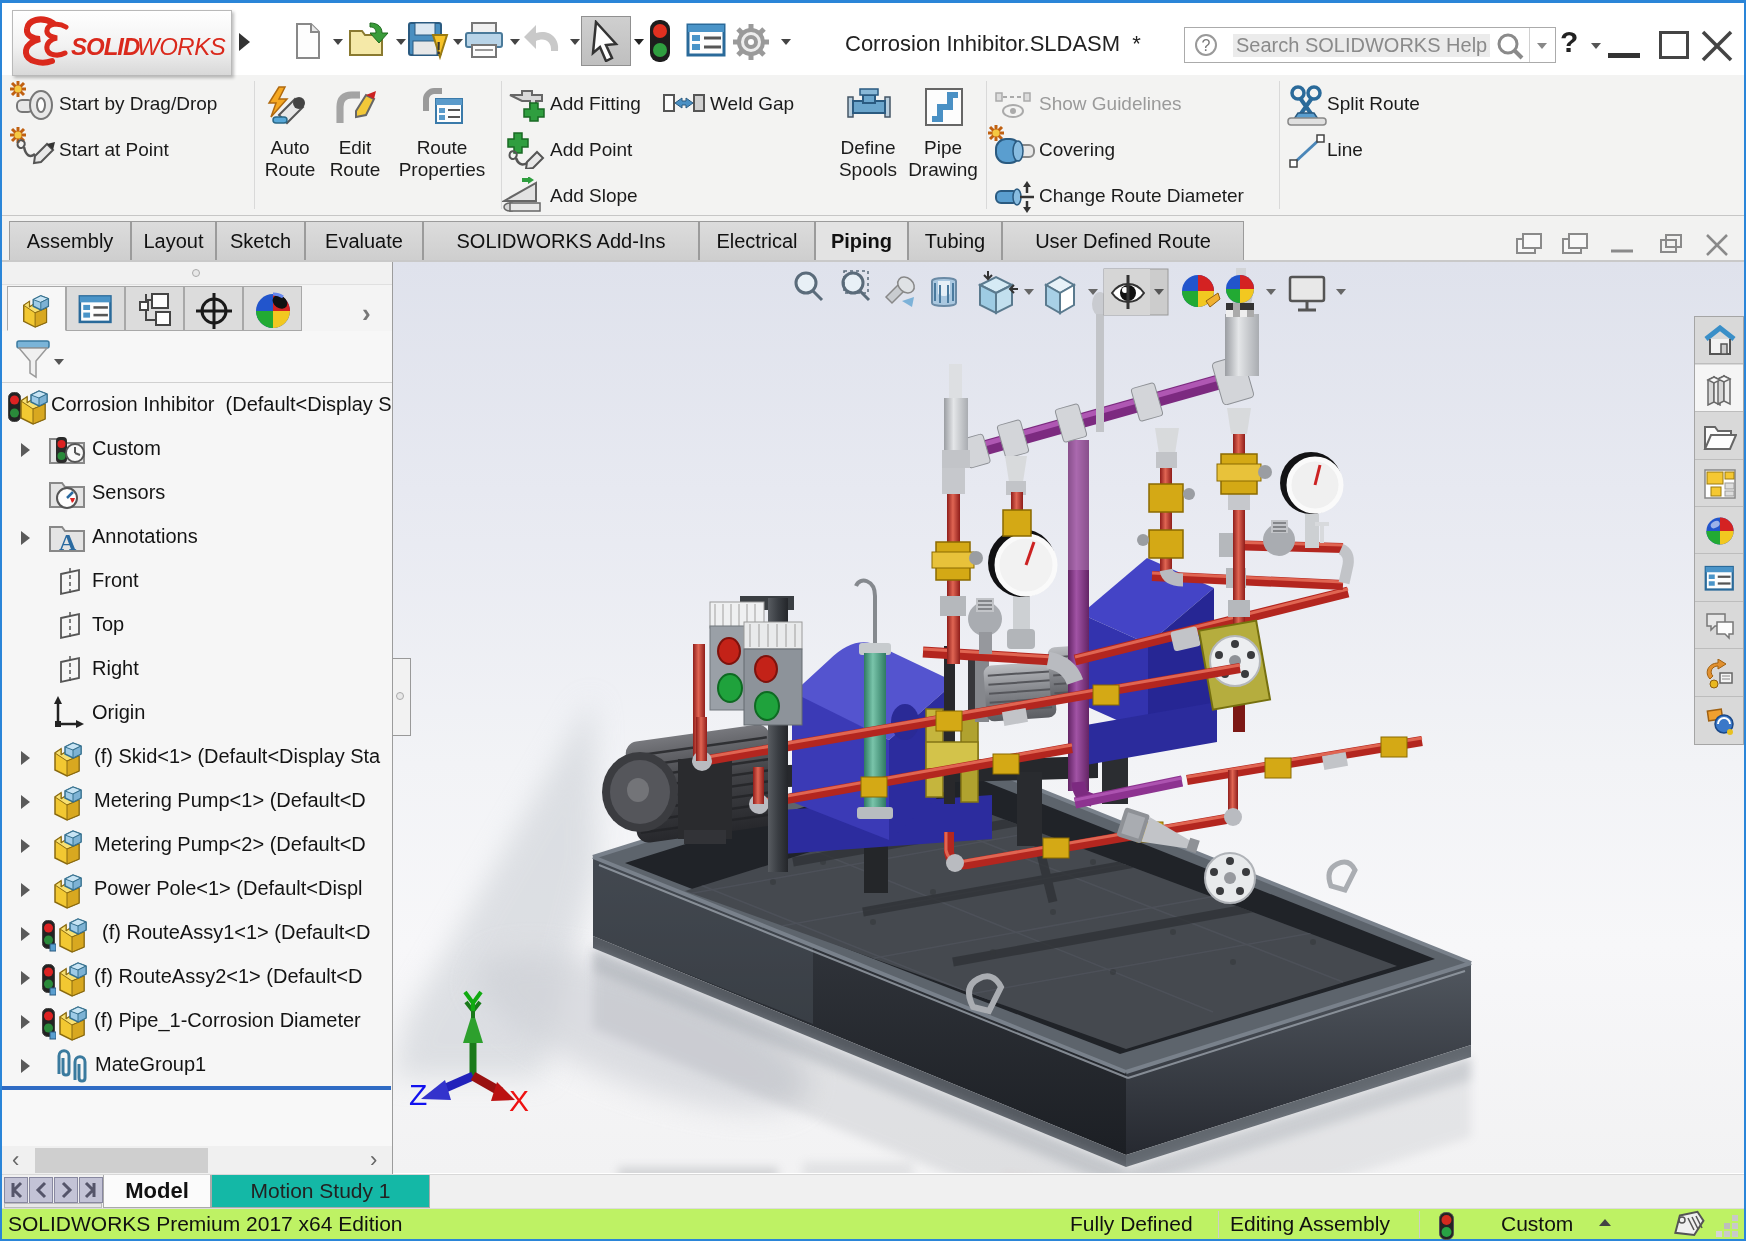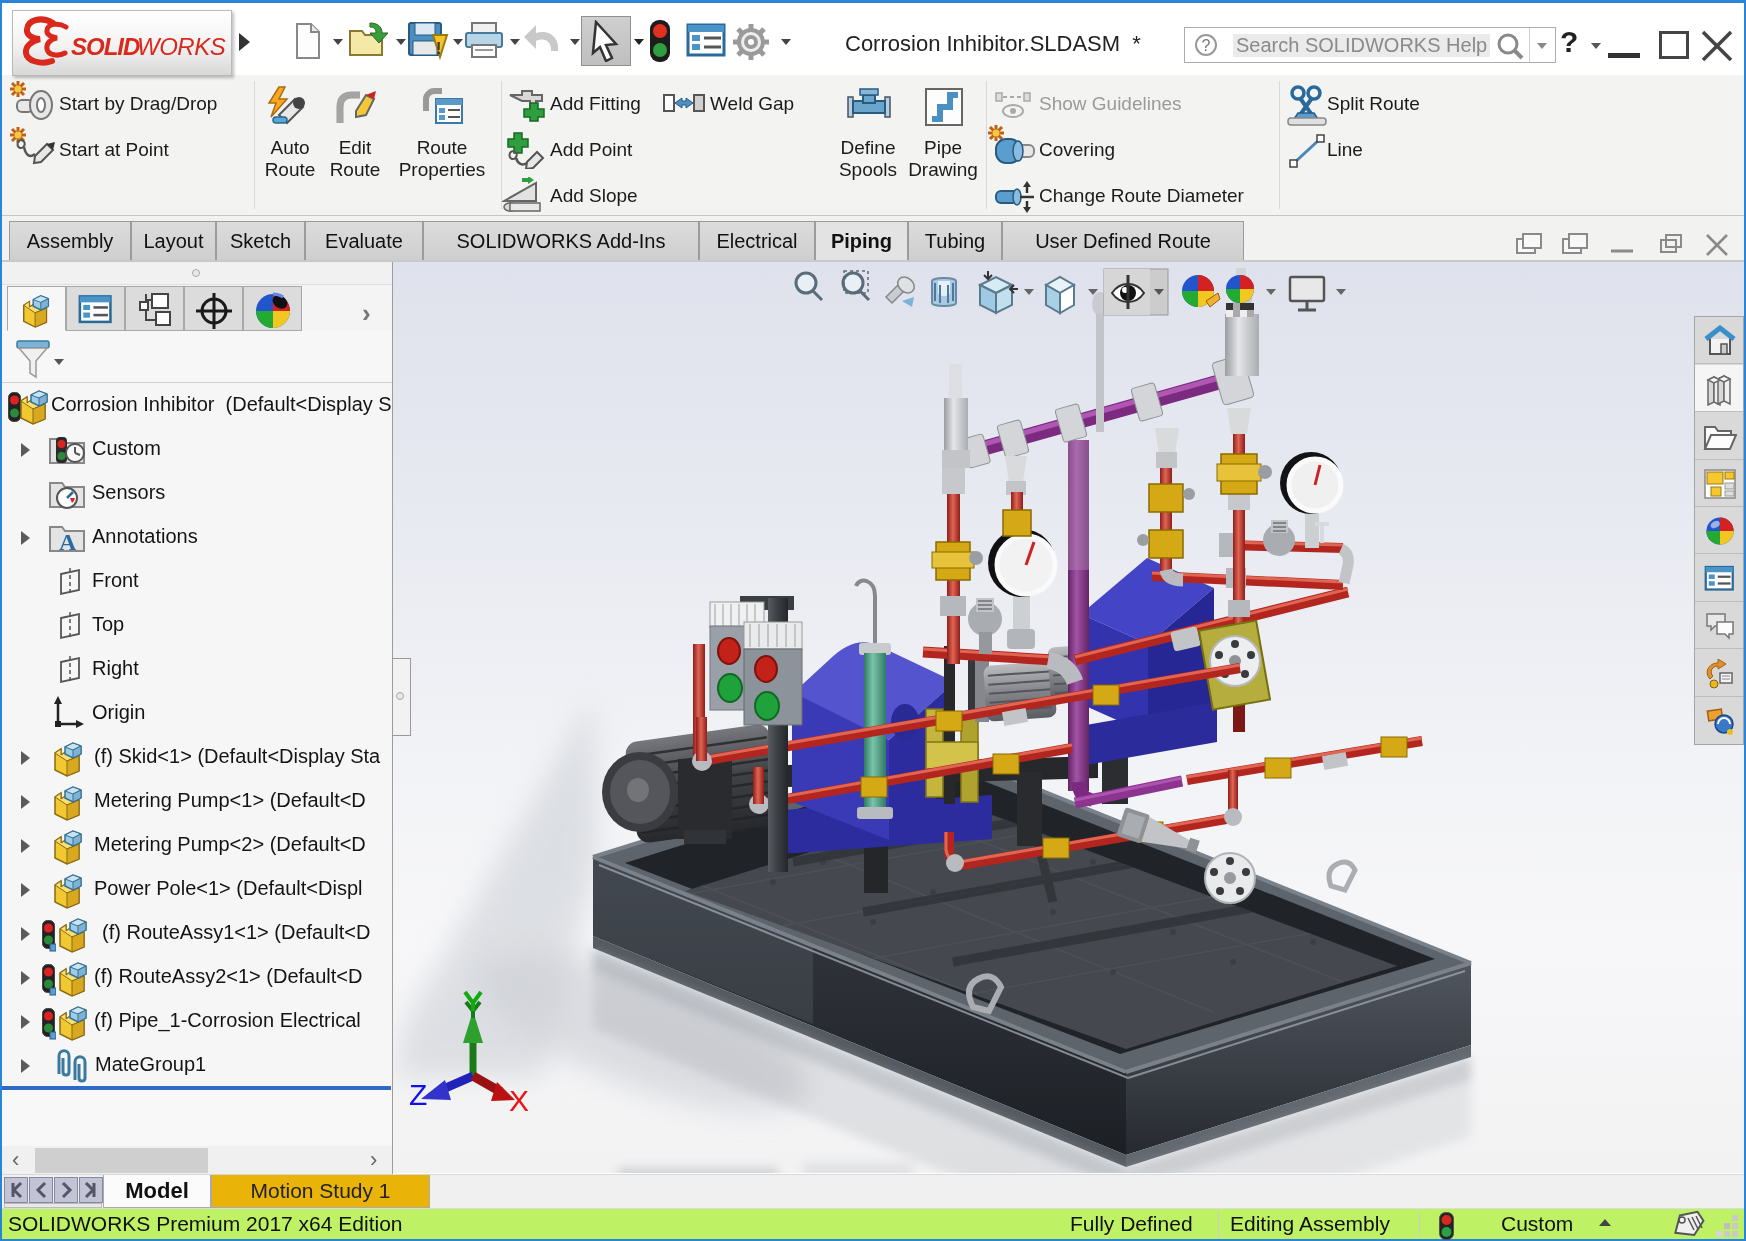--- a/index.html
+++ b/index.html
@@ -49,21 +49,21 @@
 
 
 #taskpane { position:absolute; left:1692px; top:313px; width:50px; height:429px; background:#d9d9d9; border:1px solid #a5a5a5; z-index:6; }
 .tp { position:absolute; left:0; width:48px; height:47px; border-bottom:1px solid #bdbdbd; }
 .tp.sel { background:#f5f5f5; }
 
 
 #bottombar { position:absolute; left:0; top:1171px; width:1742px; height:34px; background:#f0f0f0; border-top:1px solid #d8d8d8; }
 .vcr { position:absolute; top:2px; width:24px; height:26px; background:#c3c3d6; border:1px solid #8888a0; }
 #modeltab { position:absolute; left:101px; top:0px; width:108px; height:33px; background:#fbfbfb; border:1px solid #aaa; border-top:none; font-weight:bold; font-size:22px; text-align:center; line-height:32px; color:#111; }
-#motiontab { position:absolute; left:209px; top:0px; width:219px; height:33px; background:#eab308; border:1px solid #aaa; border-top:none; font-size:21px; text-align:center; line-height:32px; color:#222; }
+#motiontab { position:absolute; left:209px; top:0px; width:219px; height:33px; background:#14b8a6; border:1px solid #aaa; border-top:none; font-size:21px; text-align:center; line-height:32px; color:#222; }
 #statusbar { position:absolute; left:0; top:1205px; width:1742px; height:31px; background:#bef264; border-top:1px solid #dcdcdc; font-size:21px; color:#111; }
 .ssep { position:absolute; top:2px; width:1px; height:27px; background:#ccc; }
 </style>
 </head>
 <body>
 <div id="win">
 
   <div id="titlebar">
     <div id="swlogo">
       <svg width="218" height="64" viewBox="0 0 218 64">
@@ -571,21 +571,21 @@
             <rect x="8" y="24" width="6" height="7" fill="#5a9ecf" stroke="#2a5a80"></rect>
           </svg>
         <svg class="abs" style="left:54px;top:3px;" width="36" height="38" viewBox="0 0 36 38">
           <path d="M4,31 L4,14 L10,10 L10,16 L16,12 L28,17 L28,32 L16,37 Z" fill="#f2c832" stroke="#8a6a10" stroke-width="1.5"></path>
           <path d="M4,14 L10,10 L10,16 L16,12 L28,17 L16,22 Z" fill="#f8e070" stroke="#8a6a10" stroke-width="1"></path>
           <path d="M16,22 L16,37 L28,32 L28,17 Z" fill="#d8a820" stroke="#8a6a10" stroke-width="1"></path>
           <path d="M14,8 L22,4 L30,7 L30,15 L22,19 L14,15 Z" fill="#9ecbe8" stroke="#35708e" stroke-width="1.5"></path>
           <path d="M14,8 L22,4 L30,7 L22,11 Z" fill="#c8e4f4" stroke="#35708e" stroke-width="1"></path>
           <path d="M22,11 L30,7 L30,15 L22,19 Z" fill="#7db2d4" stroke="#35708e" stroke-width="1"></path>
         </svg>
-        <div class="txt" style="left:92px;">(f) Pipe_1-Corrosion Electrical</div>
+        <div class="txt" style="left:92px;">(f) Pipe_1-Corrosion Diameter</div>
       </div>
 
       <div class="trow" style="top:661px;">
         <div class="arr"></div>
         <svg class="abs" style="left:52px;top:4px;" width="34" height="38" viewBox="0 0 34 38">
           <path d="M5,26 L5,8 C5,1 15,1 15,8 L15,24 C15,28 9,28 9,24 L9,10" fill="none" stroke="#3a7a9e" stroke-width="3"></path>
           <path d="M21,32 L21,14 C21,7 31,7 31,14 L31,30 C31,34 25,34 25,30 L25,16" fill="none" stroke="#3a7a9e" stroke-width="3"></path>
         </svg>
         <div class="txt" style="left:93px;">MateGroup1</div>
       </div>

